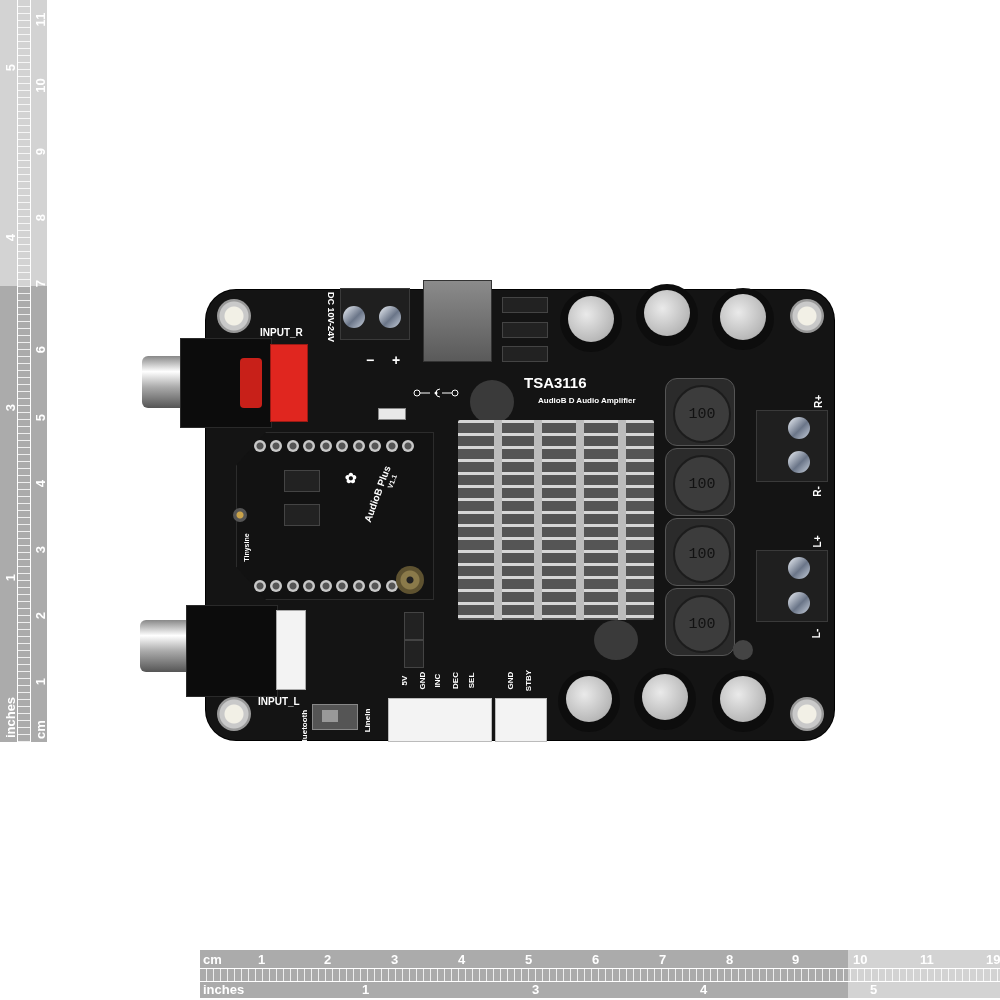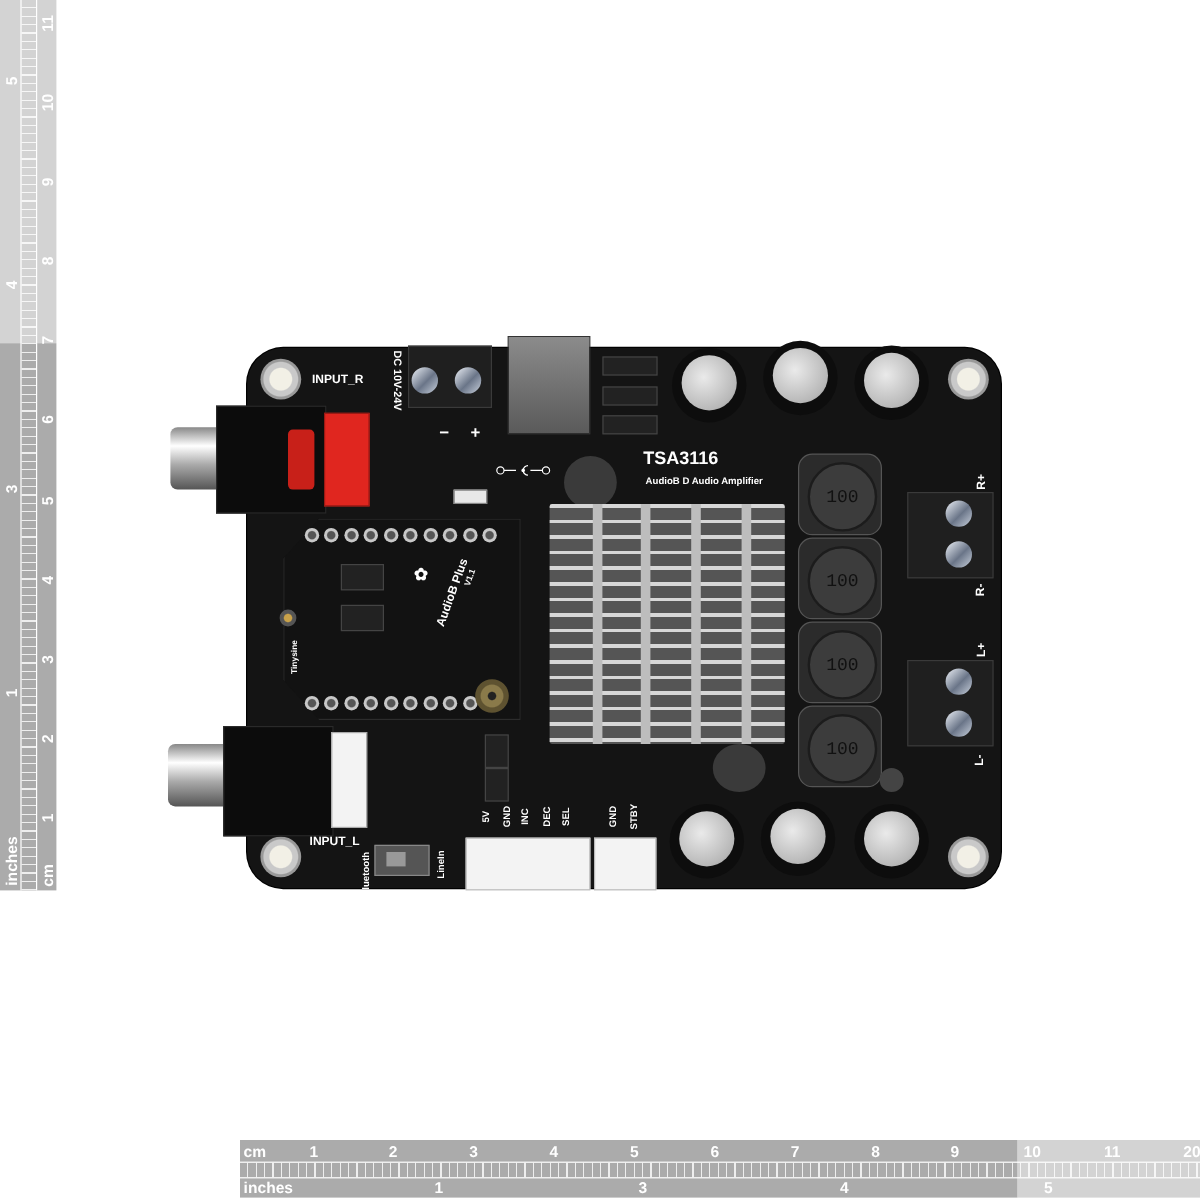--- a/index.html
+++ b/index.html
@@ -74,35 +74,35 @@
 <div class="abs hlabel" style="left:324px;top:952px;">2</div>
 <div class="abs hlabel" style="left:391px;top:952px;">3</div>
 <div class="abs hlabel" style="left:458px;top:952px;">4</div>
 <div class="abs hlabel" style="left:525px;top:952px;">5</div>
 <div class="abs hlabel" style="left:592px;top:952px;">6</div>
 <div class="abs hlabel" style="left:659px;top:952px;">7</div>
 <div class="abs hlabel" style="left:726px;top:952px;">8</div>
 <div class="abs hlabel" style="left:792px;top:952px;">9</div>
 <div class="abs hlabel" style="left:853px;top:952px;">10</div>
 <div class="abs hlabel" style="left:920px;top:952px;">11</div>
-<div class="abs hlabel" style="left:986px;top:952px;">20</div>
+<div class="abs hlabel" style="left:986px;top:952px;">19</div>
 <div class="abs hlabel" style="left:203px;top:982px;">inches</div>
 <div class="abs hlabel" style="left:362px;top:982px;">1</div>
 <div class="abs hlabel" style="left:532px;top:982px;">3</div>
 <div class="abs hlabel" style="left:700px;top:982px;">4</div>
 <div class="abs hlabel" style="left:870px;top:982px;">5</div>
 
 <div class="abs board"></div>
 
 <div class="abs hole" style="left:217px;top:299px;"></div>
 <div class="abs hole" style="left:790px;top:299px;"></div>
 <div class="abs hole" style="left:217px;top:697px;"></div>
 <div class="abs hole" style="left:790px;top:697px;"></div>
 
-<div class="abs silk" style="left:260px;top:311px;">INPUT_R</div>
+<div class="abs silk" style="left:260px;top:327px;">INPUT_R</div>
 <div class="abs rca-plug" style="left:142px;top:356px;width:42px;height:52px;"></div>
 <div class="abs rca-body" style="left:180px;top:338px;width:90px;height:88px;"></div>
 <div class="abs" style="left:270px;top:344px;width:36px;height:76px;background:#e0261f;border:1px solid #9a1a14;"></div>
 <div class="abs" style="left:240px;top:358px;width:22px;height:50px;background:#c82019;border-radius:4px;"></div>
 
 <div class="abs rca-plug" style="left:140px;top:620px;width:46px;height:52px;"></div>
 <div class="abs rca-body" style="left:186px;top:605px;width:90px;height:90px;"></div>
 <div class="abs" style="left:276px;top:610px;width:28px;height:78px;background:#f3f3f3;border:1px solid #aaa;"></div>
 <div class="abs silk" style="left:258px;top:696px;">INPUT_L</div>
 
@@ -134,21 +134,21 @@
 <div class="abs cap" style="left:560px;top:290px;">
     <div class="abs cap-top"></div>
   </div>
 <div class="abs cap" style="left:636px;top:284px;">
     <div class="abs cap-top"></div>
   </div>
 <div class="abs cap" style="left:712px;top:288px;">
     <div class="abs cap-top"></div>
   </div>
 
-<div class="abs silk" style="left:536px;top:374px;font-size:15px;">TSA3116</div>
+<div class="abs silk" style="left:524px;top:374px;font-size:15px;">TSA3116</div>
 <div class="abs silk" style="left:538px;top:396px;font-size:8px;">AudioB D Audio Amplifier</div>
 
 <div class="abs" style="left:470px;top:380px;width:44px;height:44px;background:#3a3a3a;border-radius:50%;"></div>
 <div class="abs" style="left:594px;top:620px;width:44px;height:40px;background:#3a3a3a;border-radius:50%;"></div>
 
 <div class="abs heatsink">
   <div class="abs hs-col" style="left:36px;"></div>
   <div class="abs hs-col" style="left:76px;"></div>
   <div class="abs hs-col" style="left:118px;"></div>
   <div class="abs hs-col" style="left:160px;"></div>

